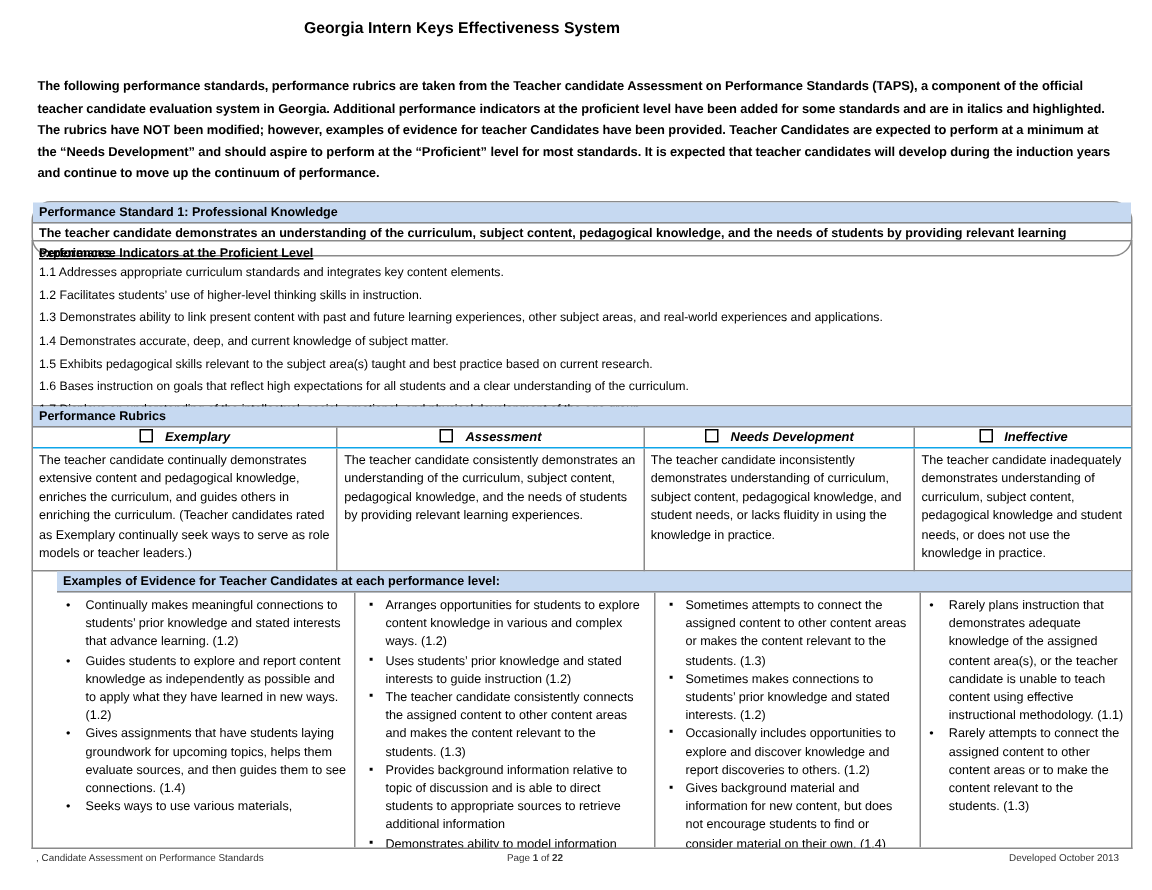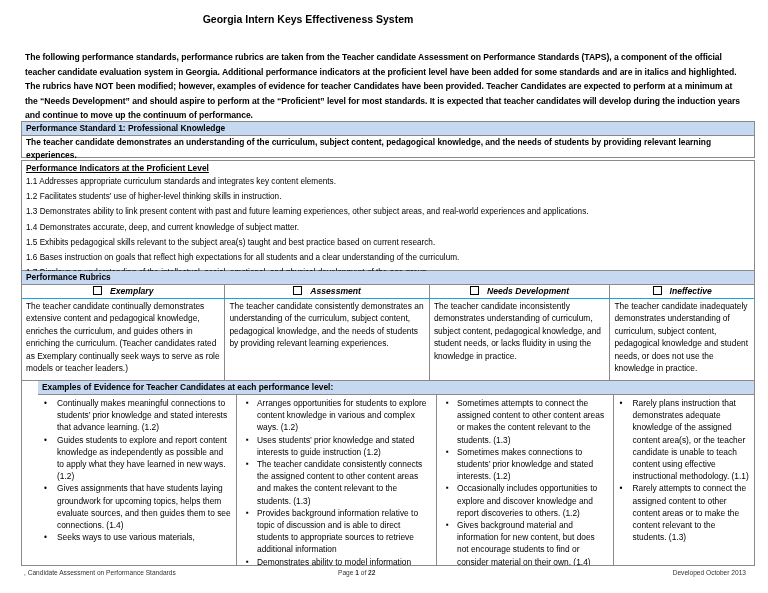--- a/index.html
+++ b/index.html
@@ -11,21 +11,21 @@
   .title-block { position: absolute; top: 12px; left: 0; width: 616px; text-align: center;
     font-size: 10.5px; font-weight: bold; line-height: 14px; }
   .intro { position: absolute; top: 50px; left: 25px; width: 722px;
     font-size: 8.6px; font-weight: bold; line-height: 14.6px; letter-spacing: -0.05px; }
 
   .tbl { position: absolute; left: 21px; width: 734px; border: 1px solid #8a8a8a; box-sizing: border-box; }
   .band { background: #c6d9f1; font-weight: bold; font-size: 8.4px; line-height: 13px; padding: 0 4px;
     border-bottom: 1px solid #8a8a8a; }
   .desc { font-weight: bold; font-size: 8.4px; line-height: 13px; padding: 0 4px 1px 4px; }
 
-  #std-table { top: 121px; height: 37px; }
+  #std-table { top: 134px; height: 37px; border-radius: 13px; }
   #ind-table { top: 160px; height: 111px; }
   .ind-head { font-weight: bold; font-size: 8.4px; text-decoration: underline; padding: 1px 4px 0 4px; line-height: 12px; }
   .ind-item { font-size: 8.2px; line-height: 15.2px; padding: 0 4px; white-space: nowrap; }
 
   #rub-table { top: 271px; height: 110px; border-top: none; }
   .col { box-sizing: border-box; border-right: 1px solid #8a8a8a; }
   .col:last-child { border-right: none; }
   .c1 { width: 204px; } .c2 { width: 205px; } .c3 { width: 181px; } .c4 { width: 144px; }
   .level-head { display: flex; border-bottom: 1px solid #0ea5e9; font-style: italic; }
   .level-head .col { text-align: center; font-weight: bold; font-size: 8.6px; line-height: 13px; }

